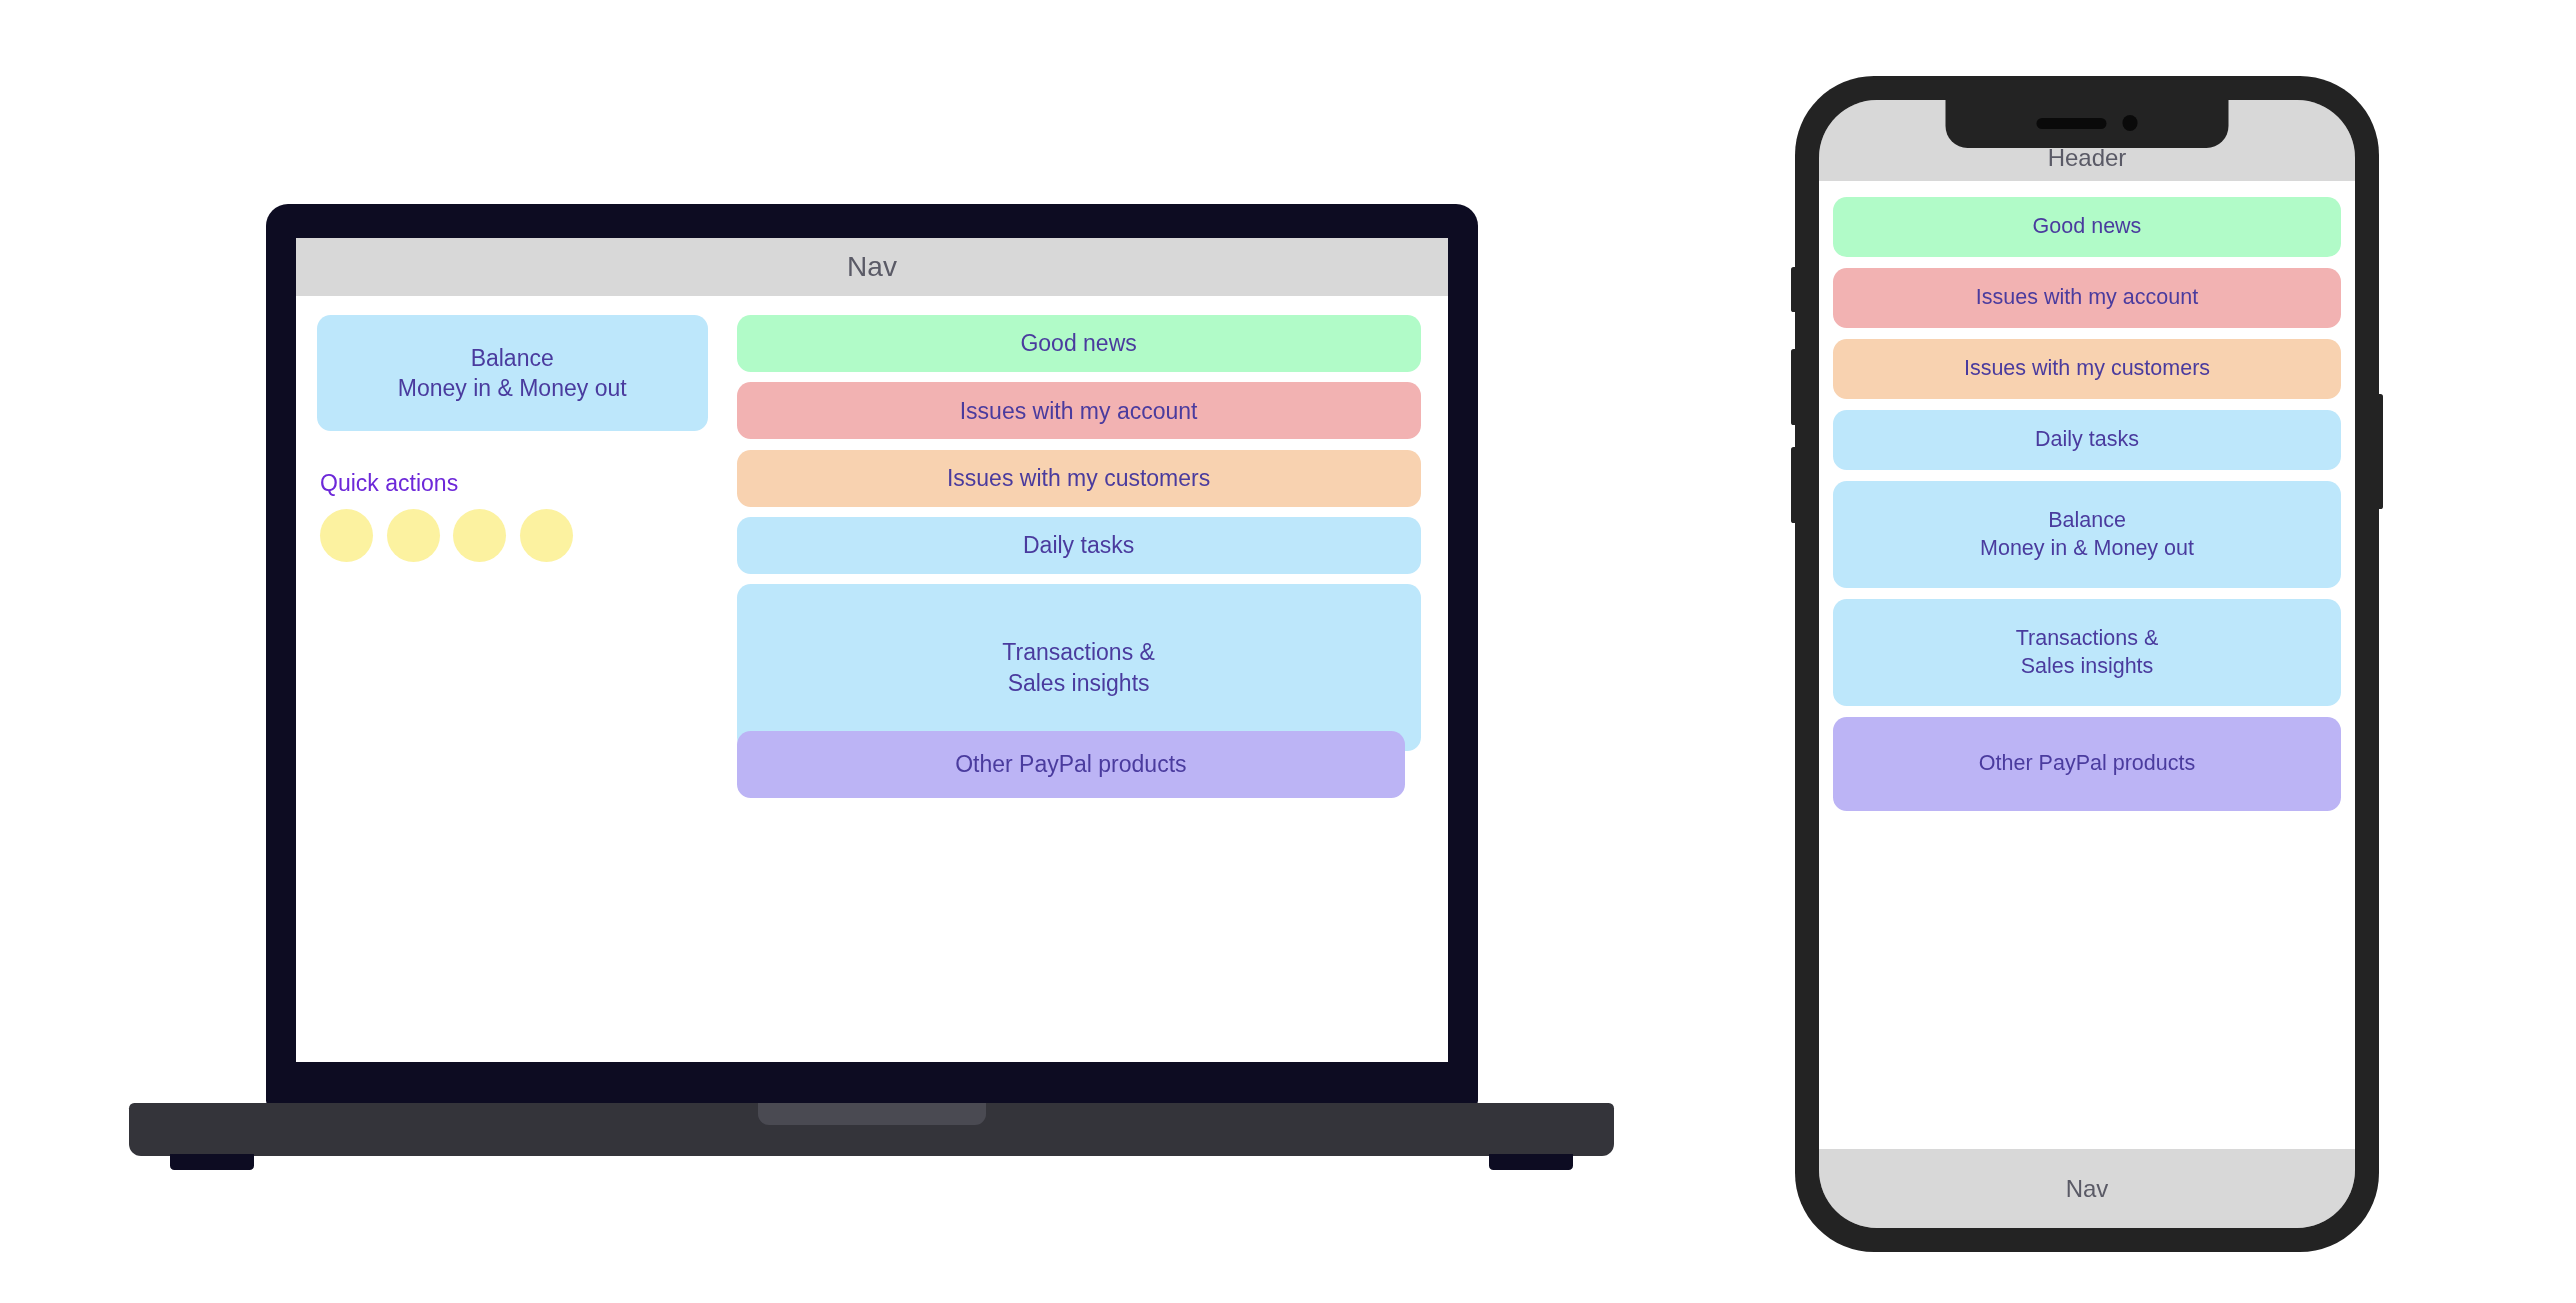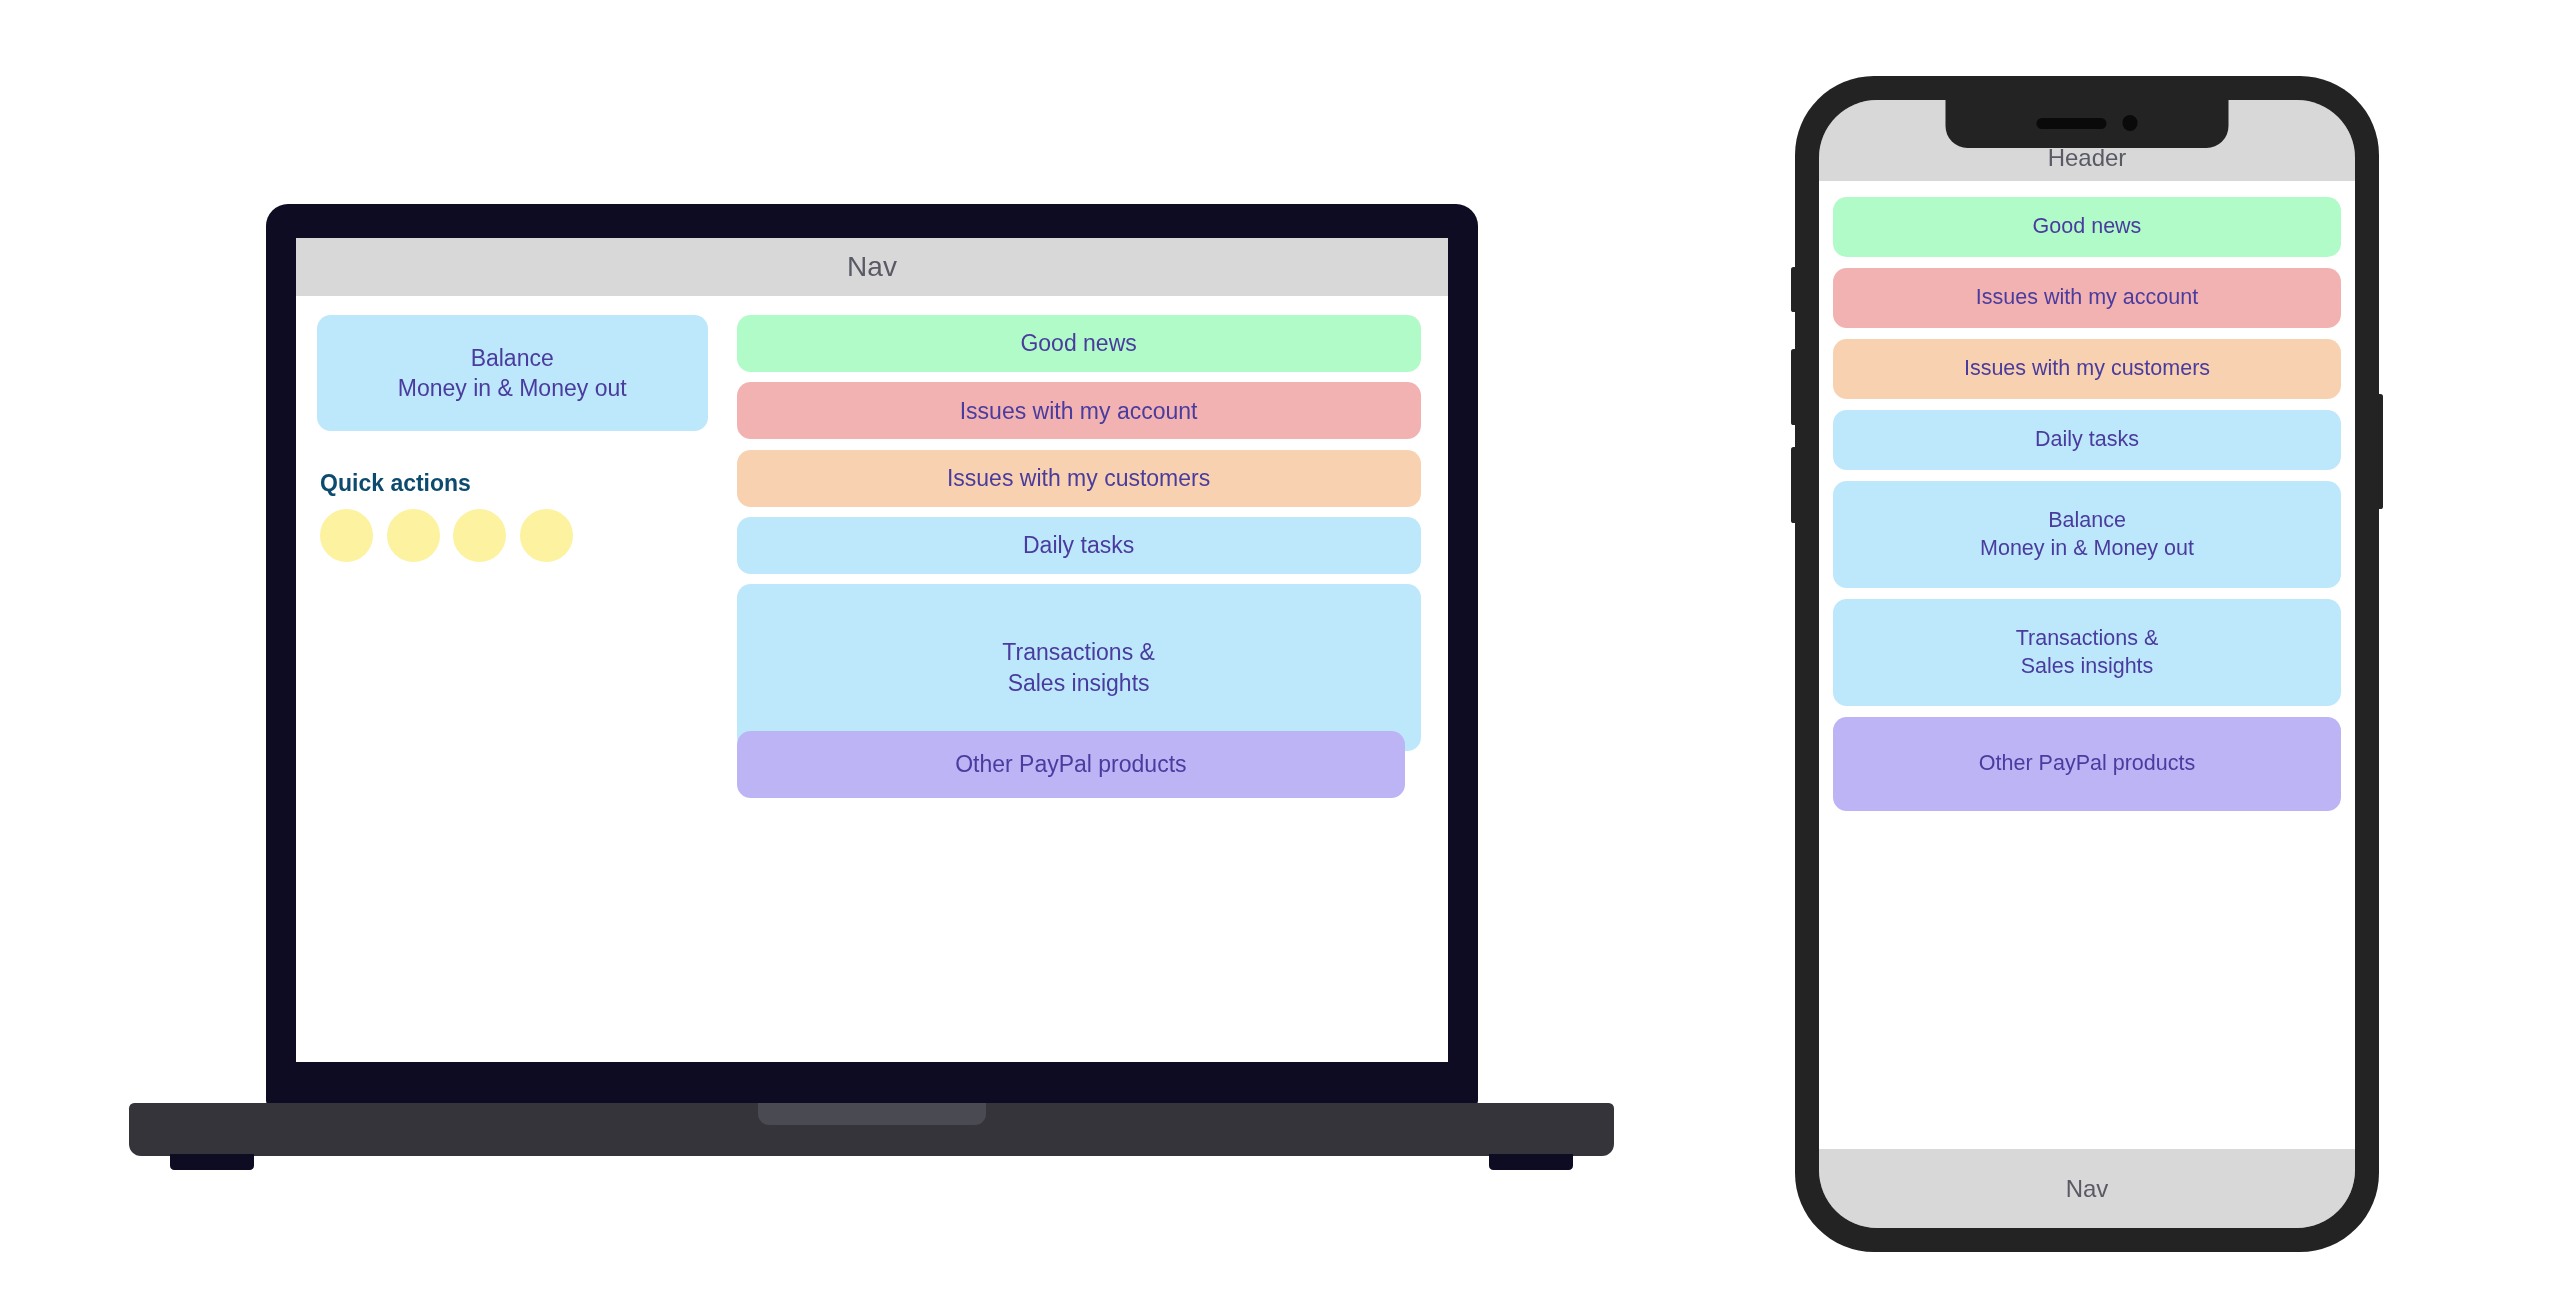--- a/index.html
+++ b/index.html
@@ -114,22 +114,22 @@
 
   
   #balance-card {
     height: 116px;
     font-size: 23px;
     background: #bde7fb;
   }
   #quick-actions-title {
     margin-top: 39px;
     font-size: 23px;
-    font-weight: bold;
-    color: #0c4a6e;
+    font-weight: normal;
+    color: #6d28d9;
     padding-left: 3.4px;
   }
   #quick-actions-row {
     margin-top: 12px;
     display: flex;
     gap: 13.7px;
     padding-left: 3.4px;
   }
   .quick-action-dot {
     width: 53px;

